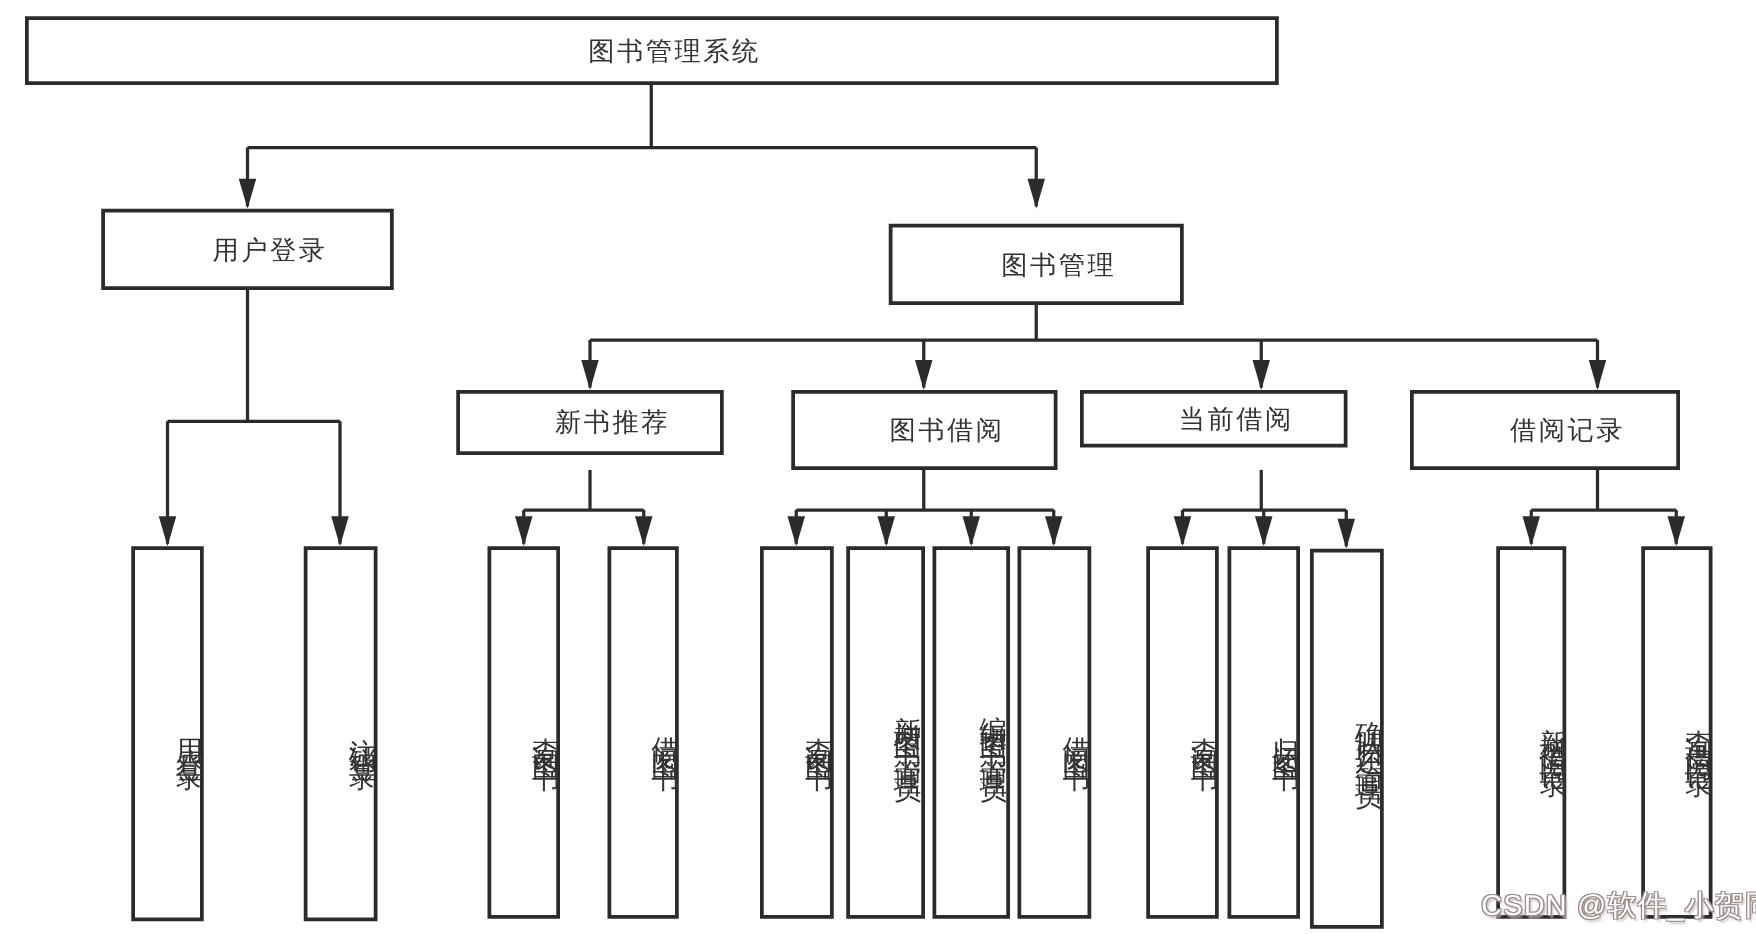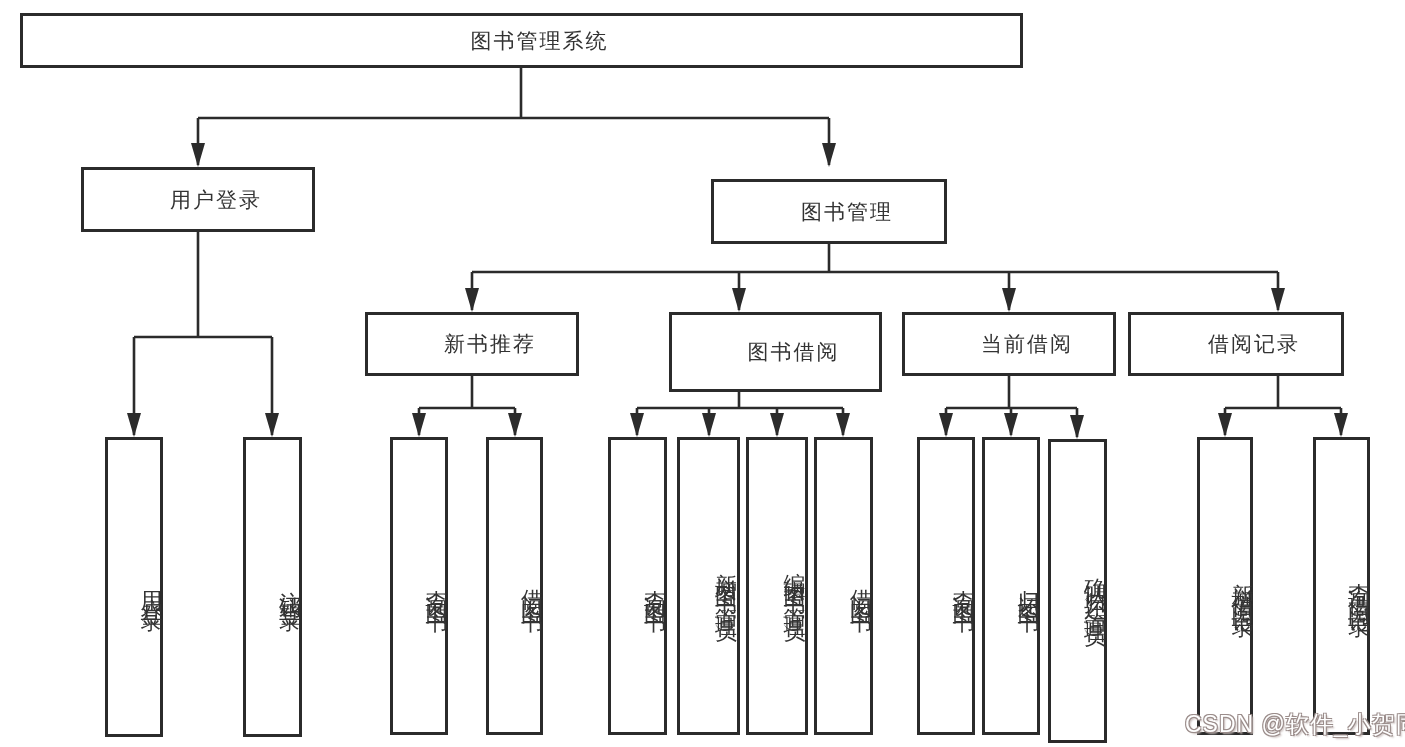--- a/index.html
+++ b/index.html
@@ -73,27 +73,27 @@
     <span>图书管理系统</span>
   </div>
 
   <div class="box" style="left:81px;top:167px;width:234px;height:65px">
     <span>用户登录</span>
   </div>
   <div class="box" style="left:711px;top:179px;width:236px;height:65px">
     <span>图书管理</span>
   </div>
 
-  <div class="box" style="left:365px;top:312px;width:214px;height:64px">
+  <div class="box" style="left:365px;top:312px;width:214px;height:52px">
     <span>新书推荐</span>
   </div>
-  <div class="box" style="left:669px;top:312px;width:213px;height:80px">
+  <div class="box" style="left:633px;top:312px;width:213px;height:64px">
     <span>图书借阅</span>
   </div>
-  <div class="box" style="left:902px;top:312px;width:214px;height:64px">
+  <div class="box" style="left:864px;top:312px;width:214px;height:46px">
     <span>当前借阅</span>
   </div>
   <div class="box" style="left:1128px;top:312px;width:216px;height:64px">
     <span>借阅记录</span>
   </div>
 
   <div class="box vbox" style="left:105px;top:437px;width:58px;height:300px">
     <span>用户登录</span>
   </div>
   <div class="box vbox" style="left:243px;top:437px;width:59px;height:300px">

